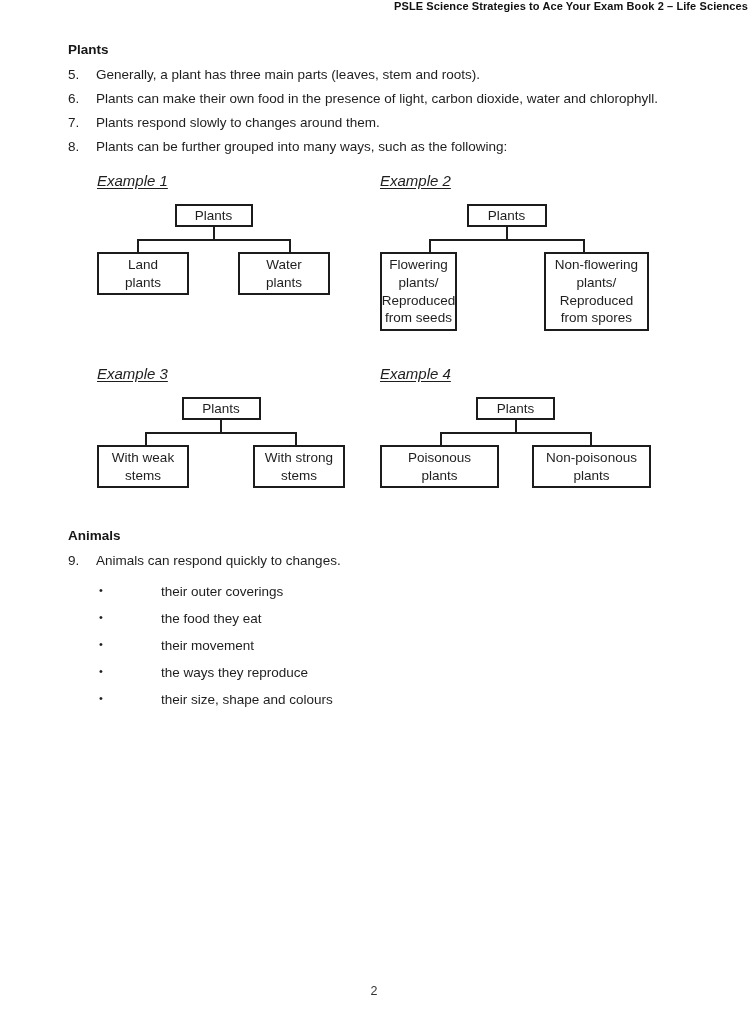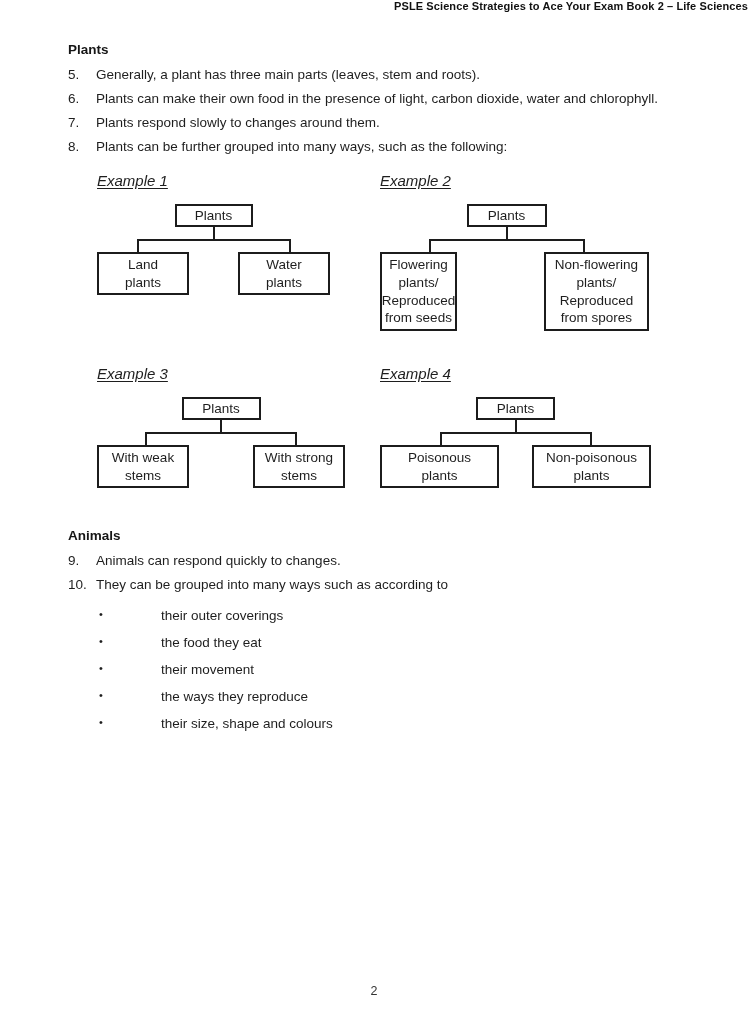--- a/index.html
+++ b/index.html
@@ -205,24 +205,20 @@
 
   </div>
 
   <div class="animals">
     <div class="section-heading">Animals</div>
     <ul class="numlist">
       <li>
         <span class="num">9.</span>
         <span class="txt">Animals can respond quickly to changes.</span>
       </li>
-      <li>
-        <span class="num">10.</span>
-        <span class="txt">They can be grouped into many ways such as according to</span>
-      </li>
     </ul>
     <ul class="bullets">
       <li>
         <span class="dot"><span>•</span></span>
         <span class="txt">their outer coverings</span>
       </li>
       <li>
         <span class="dot"><span>•</span></span>
         <span class="txt">the food they eat</span>
       </li>

